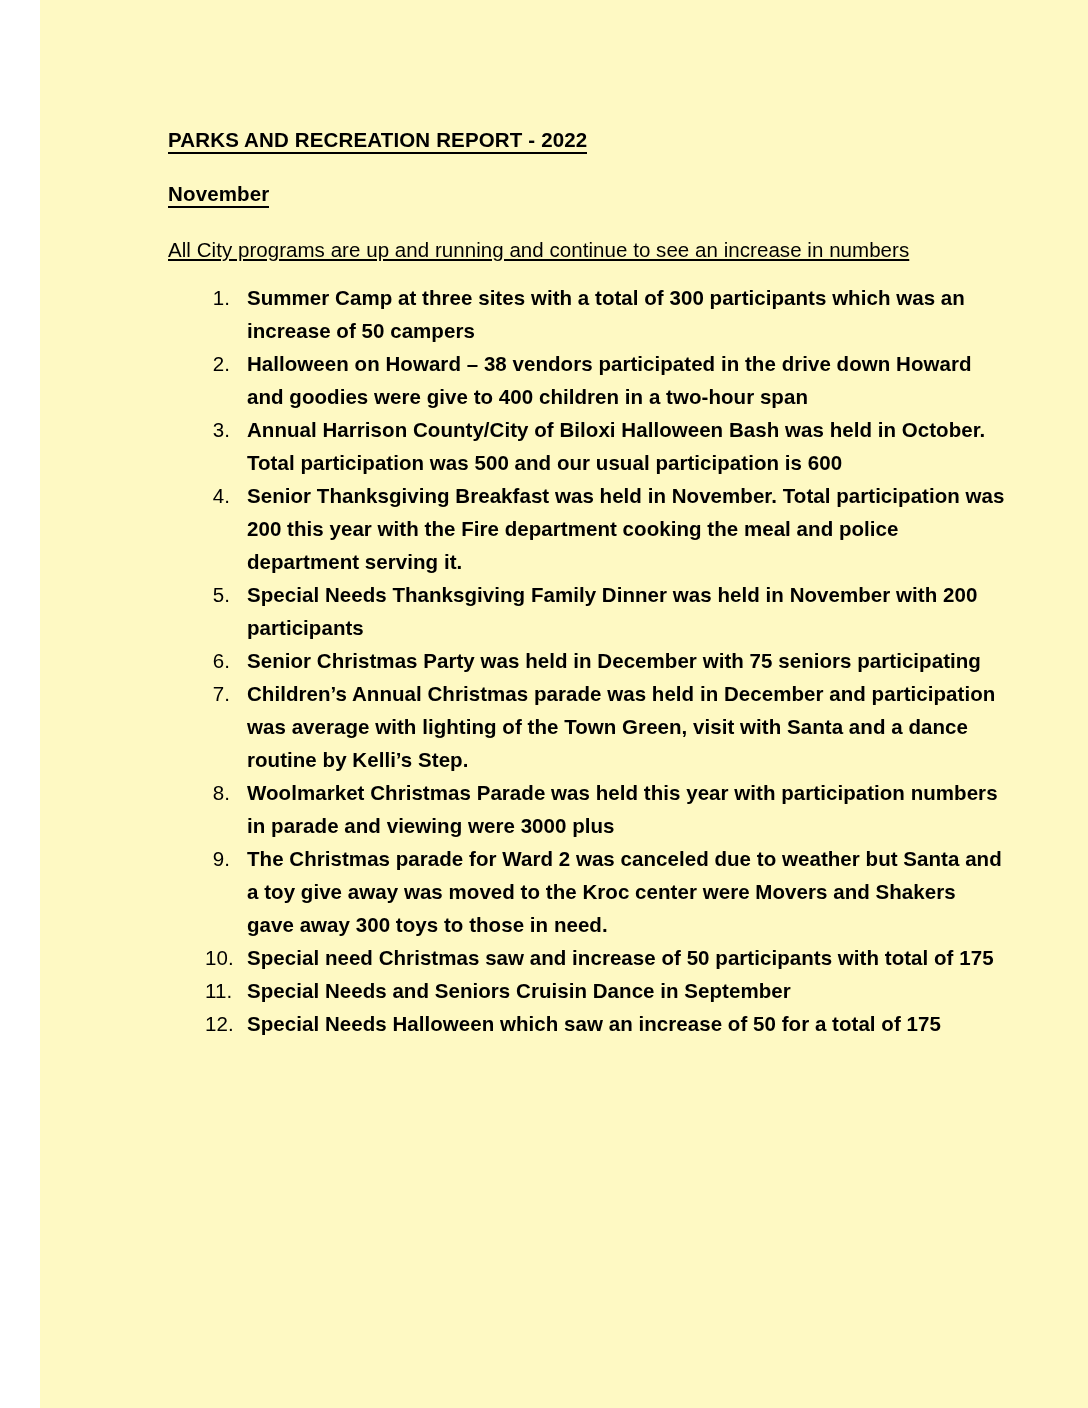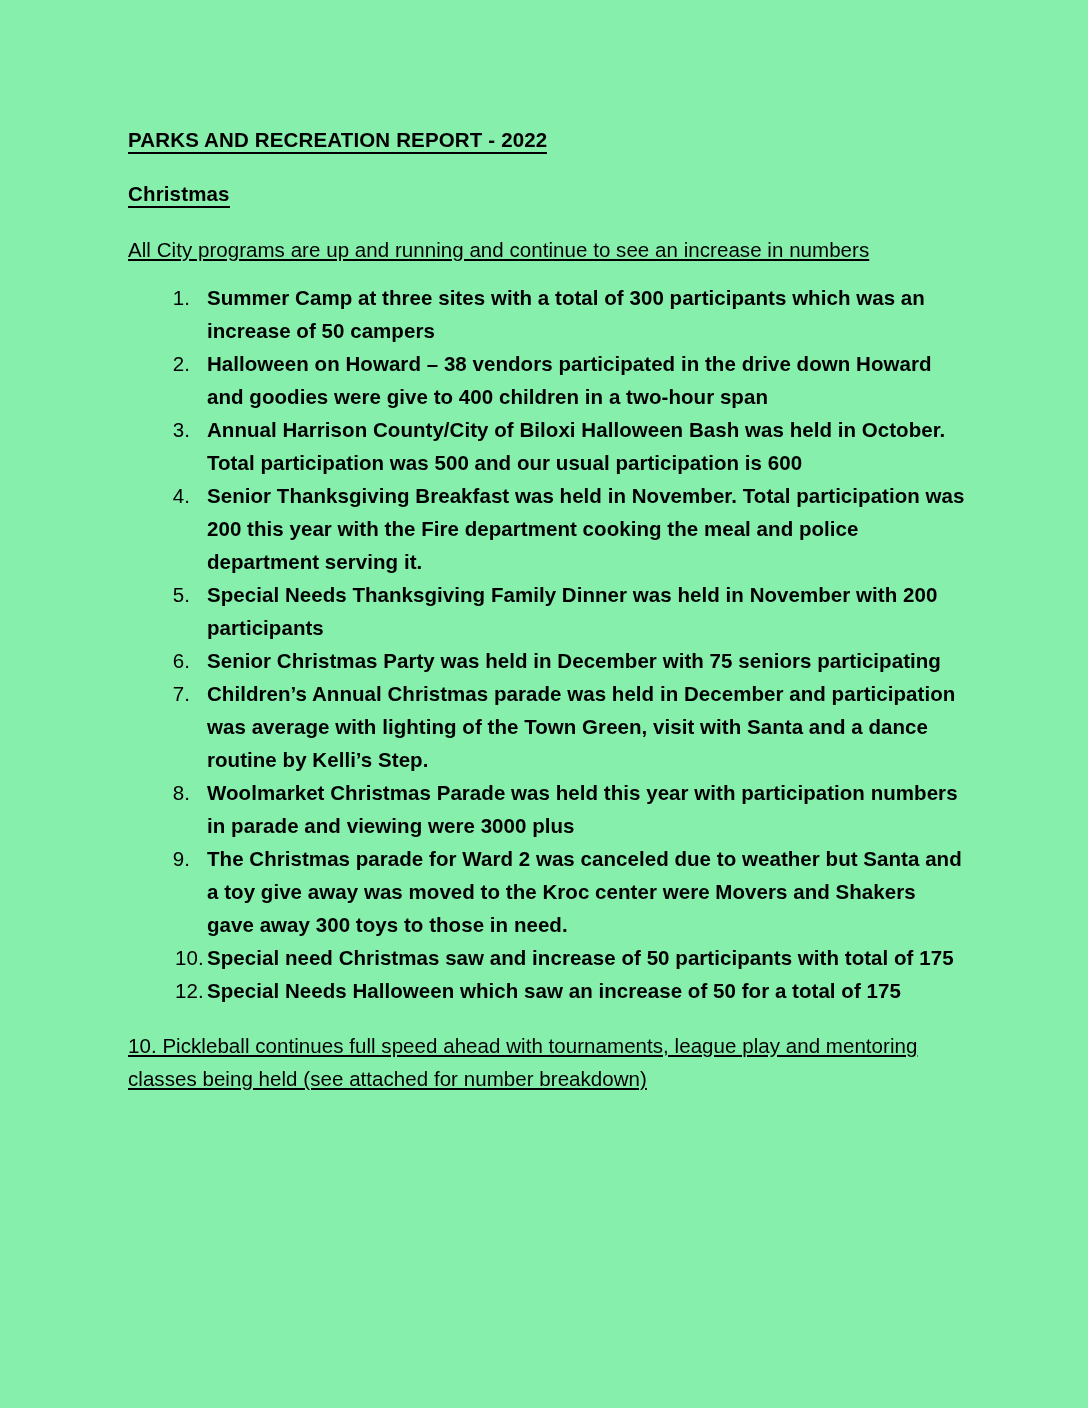--- a/index.html
+++ b/index.html
@@ -14,21 +14,22 @@
     position: relative;
     overflow: hidden;
     font-family: "Liberation Sans", "DejaVu Sans", sans-serif;
     color: #000000;
     -webkit-font-smoothing: antialiased;
   }
 
   .page {
     position: absolute;
     inset: 0;
-    background: #86efac;
+    background: #fef9c3;
+    margin-left: 40px;
   }
 
   
   .content {
     position: absolute;
     left: 128px;
     top: 126px;
     width: 838px;
   }
 
@@ -79,21 +80,21 @@
     left: 0;
     top: 0;
     width: 62px;
     text-align: right;
     white-space: pre;
   }
   
   ol.numbered-list > li.wide-num > .num {
     width: 79px;
     text-align: left;
-    left: 47px;
+    left: 37px;
   }
   ol.numbered-list > li > .item-text {
     display: block;
     font-weight: bold;
   }
 
   .trailing-para {
     margin-top: 22px;
   }
   .trailing-para + .trailing-para {
@@ -101,21 +102,21 @@
   }
 </style>
 </head>
 <body>
 
 <div class="page">
   <div class="content">
 
     <h1 class="doc-title"><span class="u">PARKS AND RECREATION REPORT - 2022</span></h1>
 
-    <h2 class="section-heading"><span class="u">Christmas</span></h2>
+    <h2 class="section-heading"><span class="u">November</span></h2>
 
     <p class="para intro-para">All City programs are up and running and continue to see an increase in numbers</p>
 
     <ol class="numbered-list">
       <li>
         <span class="num">1.</span>
         <span class="item-text">Summer Camp at three sites with a total of 300 participants which was an increase of 50 campers</span>
       </li>
       <li>
         <span class="num">2.</span>
@@ -147,21 +148,24 @@
       </li>
       <li>
         <span class="num">9.</span>
         <span class="item-text">The Christmas parade for Ward 2 was canceled due to weather but Santa and a toy give away was moved to the Kroc center were Movers and Shakers gave away 300 toys to those in need.</span>
       </li>
       <li class="wide-num">
         <span class="num">10.</span>
         <span class="item-text">Special need Christmas saw and increase of 50 participants with total of 175</span>
       </li>
       <li class="wide-num">
+        <span class="num">11.</span>
+        <span class="item-text">Special Needs and Seniors Cruisin Dance in September</span>
+      </li>
+      <li class="wide-num">
         <span class="num">12.</span>
         <span class="item-text">Special Needs Halloween which saw an increase of 50 for a total of 175</span>
       </li>
     </ol>
 
-    <p class="para trailing-para">10. Pickleball continues full speed ahead with tournaments, league play and mentoring classes being held (see attached for number breakdown)</p>
 
   </div>
 </div>
 
 </body></html>

